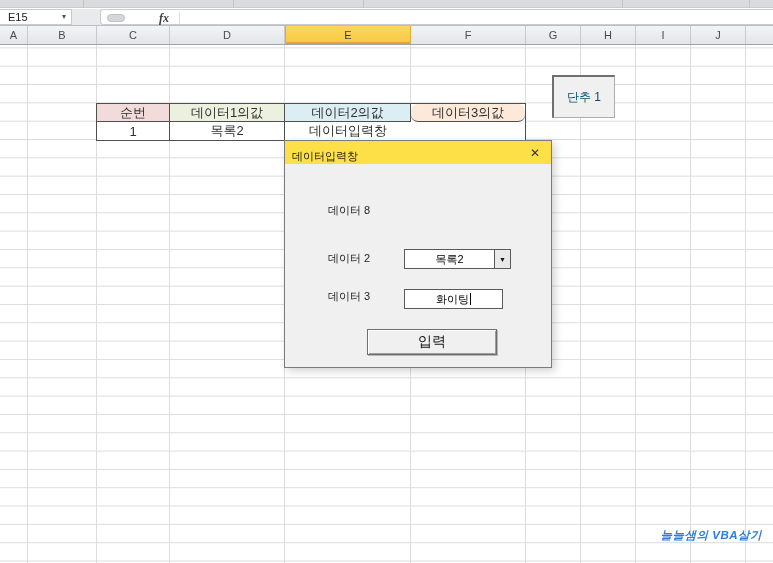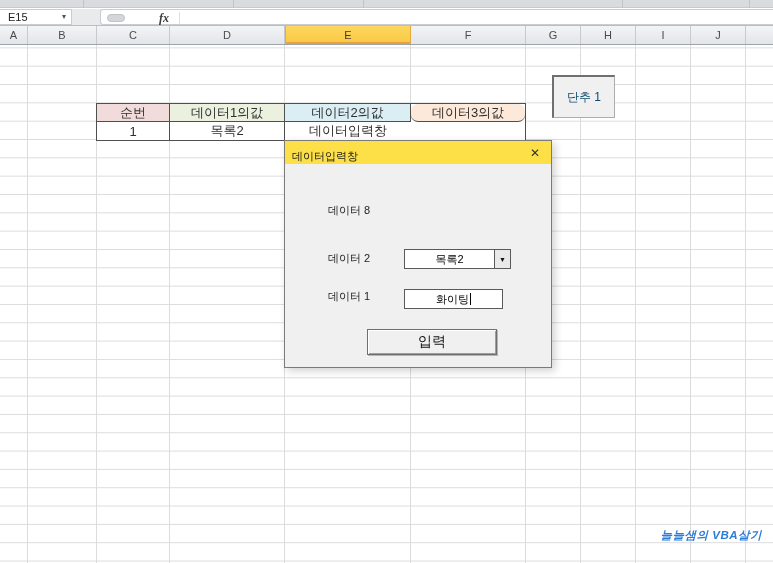--- a/index.html
+++ b/index.html
@@ -168,21 +168,21 @@
     <div class="dlg-label" style="top:62px">데이터 8</div>
 
     <div class="dlg-label" style="top:110px">데이터 2</div>
     <div class="dlg-combo">
       <div class="combo-value">목록2</div>
       <div class="combo-btn">
         <span>▼</span>
       </div>
     </div>
 
-    <div class="dlg-label" style="top:148px">데이터 1</div>
+    <div class="dlg-label" style="top:148px">데이터 3</div>
     <div class="dlg-text" style="left:119px; top:148px; width:99px">
       <span>화이팅</span>
       <span class="caret"></span>
     </div>
 
     <div class="dlg-submit">
       <span>입력</span>
     </div>
   </div>
 

